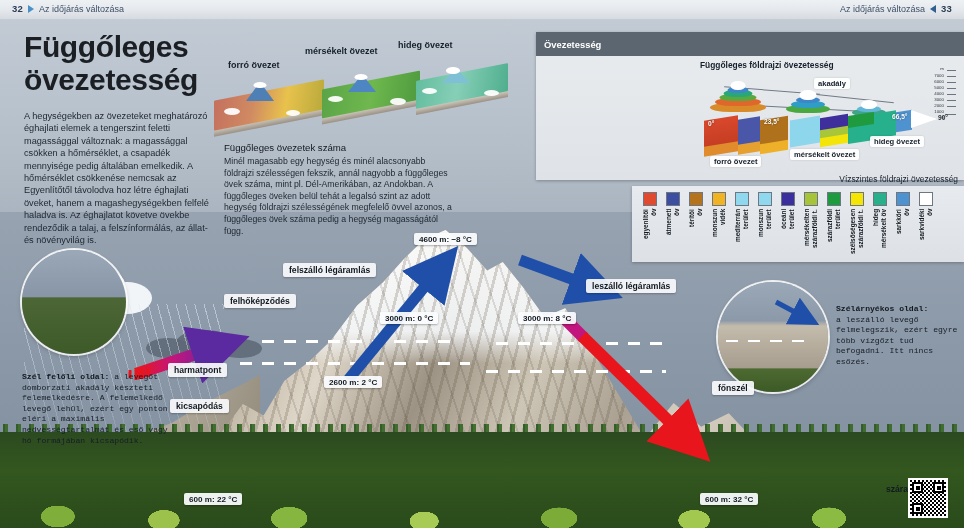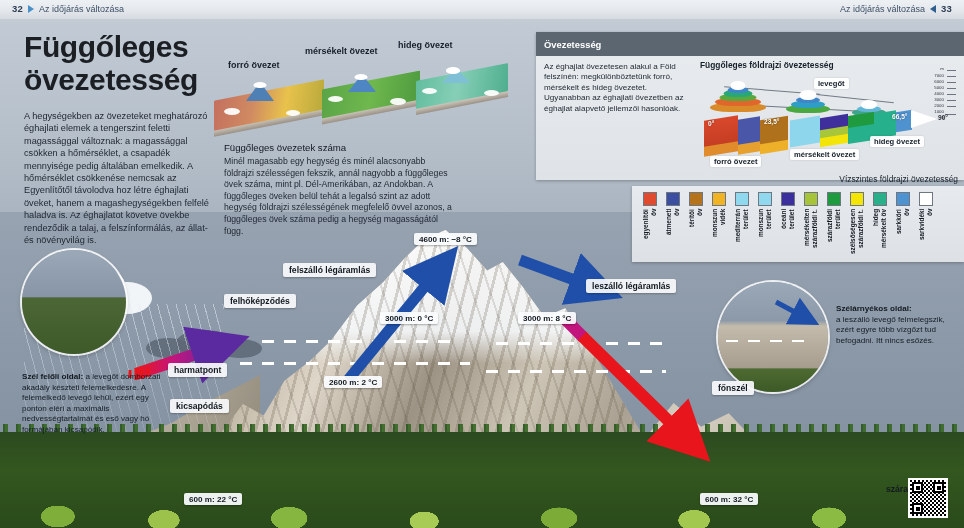--- a/index.html
+++ b/index.html
@@ -270,21 +270,21 @@
   }
   .alt-tag {
     position: absolute; background: rgba(250,251,253,.94); border-radius: 2px;
     padding: 1.5px 5px; font-size: 8.1px; font-weight: bold; color: #121920;
     white-space: nowrap; box-shadow: 0 1px 2px rgba(0,0,0,.3); z-index: 30;
   }
 
   
   .side-note { position: absolute; z-index: 30; }
   .side-note .hl { font-weight: bold; color: #121920; }
-  .side-note p { font-size: 8.1px; line-height: 10.6px; color: #151d26; }
+  .side-note p { font-size: 8.1px; line-height: 10.6px; color: #151d26; font-family: Liberation Mono, monospace; }
 
   
   .arrow-svg { position: absolute; z-index: 28; overflow: visible; }
 
   
   .qr {
     position: absolute; right: 16px; bottom: 10px; width: 40px; height: 40px;
     background: #fff; padding: 2px; z-index: 32;
   }
   .qr-inner {
@@ -355,21 +355,20 @@
     <h3>Függőleges övezetek száma</h3>
     <p>Minél magasabb egy hegység és minél alacsonyabb földrajzi szélességen fekszik, annál nagyobb a függőleges övek száma, mint pl. Dél-Amerikában, az Andokban. A függőleges öveken belül tehát a legalsó szint az adott hegység földrajzi szélességének megfelelő övvel azonos, a függőleges övek száma pedig a hegység magasságától függ.</p>
   </div>
 
   <div class="panel">
     <div class="panel-head">
       <span>Övezetesség</span>
     </div>
     <div class="panel-body">
       <div class="panel-text">
-        <p>Az éghajlat övezetesen alakul a Föld felszínén: megkülönböztetünk forró, mérsékelt és hideg övezetet. Ugyanabban az éghajlati övezetben az éghajlat alapvető jellemzői hasonlóak.</p>
       </div>
 
       <div class="vdiag">
         <span class="vdiag-title">Függőleges földrajzi övezetesség</span>
 
         <div class="snowline" style="left:30px; top:34px; width:96px; transform:rotate(4.5deg);"></div>
         <div class="snowline" style="left:120px; top:42px; width:80px; transform:rotate(6deg);"></div>
         <div class="snowline" style="left:30px; top:52px; width:170px; transform:rotate(3deg);"></div>
 
         <div class="cone" style="left:16px; top:26px; width:56px; height:30px;">
@@ -387,21 +386,21 @@
           <div class="cone-layer" style="bottom:10px; width:24px; height:6px; background:#3f86c8;"></div>
           <div class="snowcap" style="bottom:13px; width:17px; height:10px;"></div>
         </div>
 
         <div class="cone" style="left:158px; top:44px; width:34px; height:16px;">
           <div class="cone-layer" style="bottom:0; width:34px; height:7px; background:#3fa58a;"></div>
           <div class="cone-layer" style="bottom:4px; width:24px; height:6px; background:#62b6d8;"></div>
           <div class="snowcap" style="bottom:7px; width:16px; height:9px;"></div>
         </div>
 
-        <span class="cal-lbl" style="left:120px; top:22px;">levegőt</span>
+        <span class="cal-lbl" style="left:120px; top:22px;">akadály</span>
 
         <div class="ruler">
           <i style="top:0;  width:9px;"></i>
           <i style="top:6px;  width:9px;"></i>
           <i style="top:12px; width:9px;"></i>
           <i style="top:18px; width:9px;"></i>
           <i style="top:24px; width:9px;"></i>
           <i style="top:30px; width:9px;"></i>
           <i style="top:36px; width:9px;"></i>
           <i style="top:44px; width:11px;"></i>

